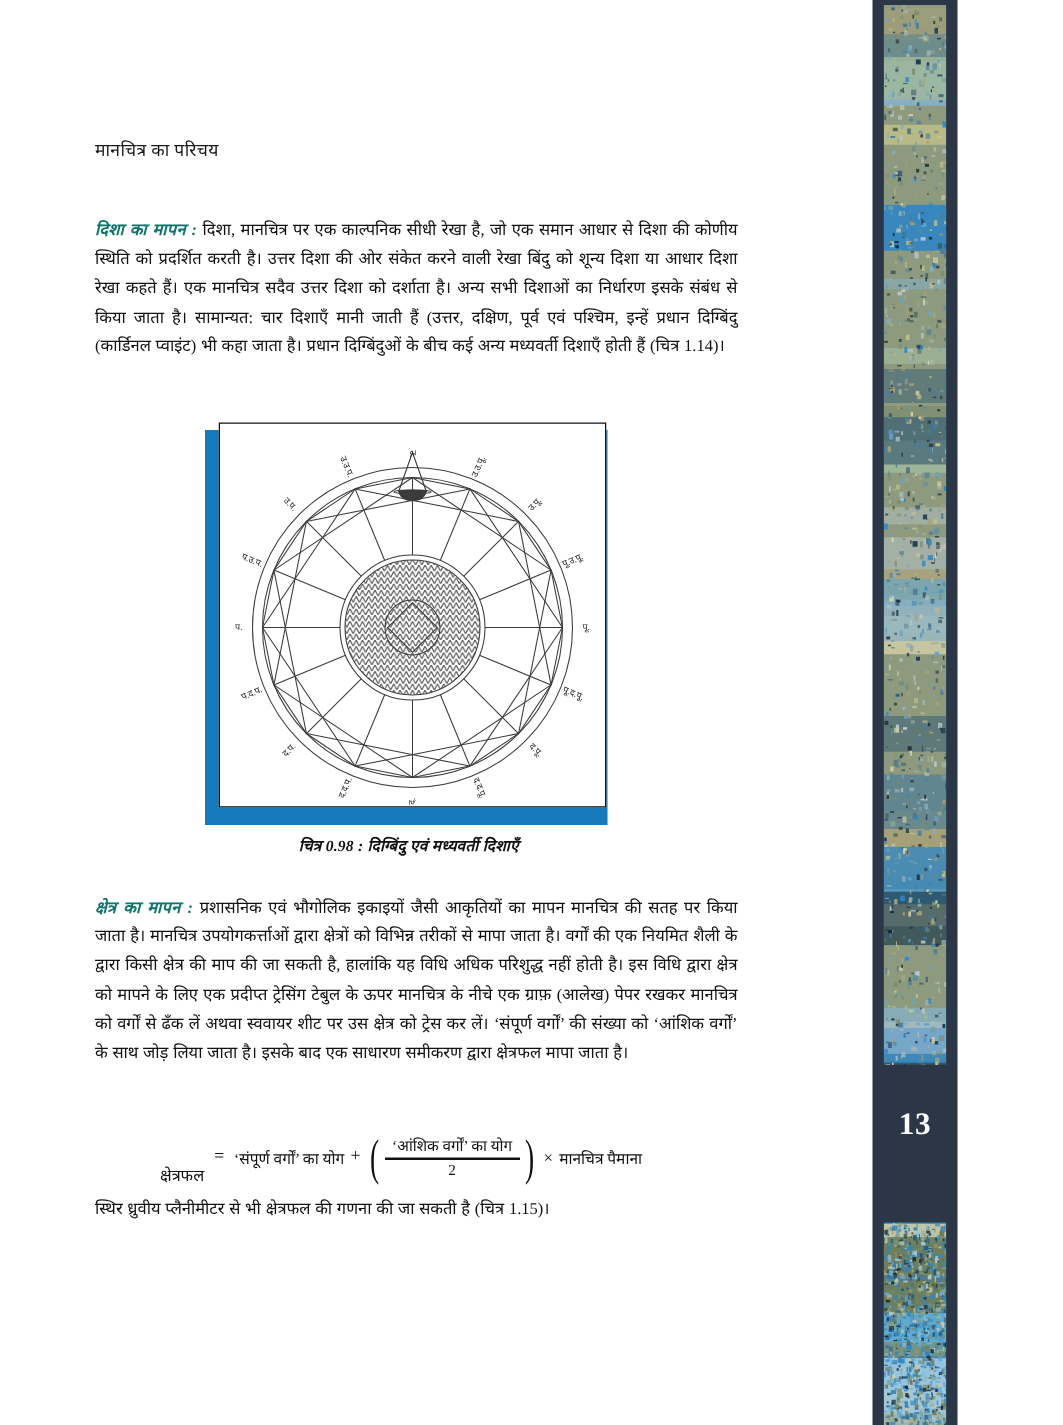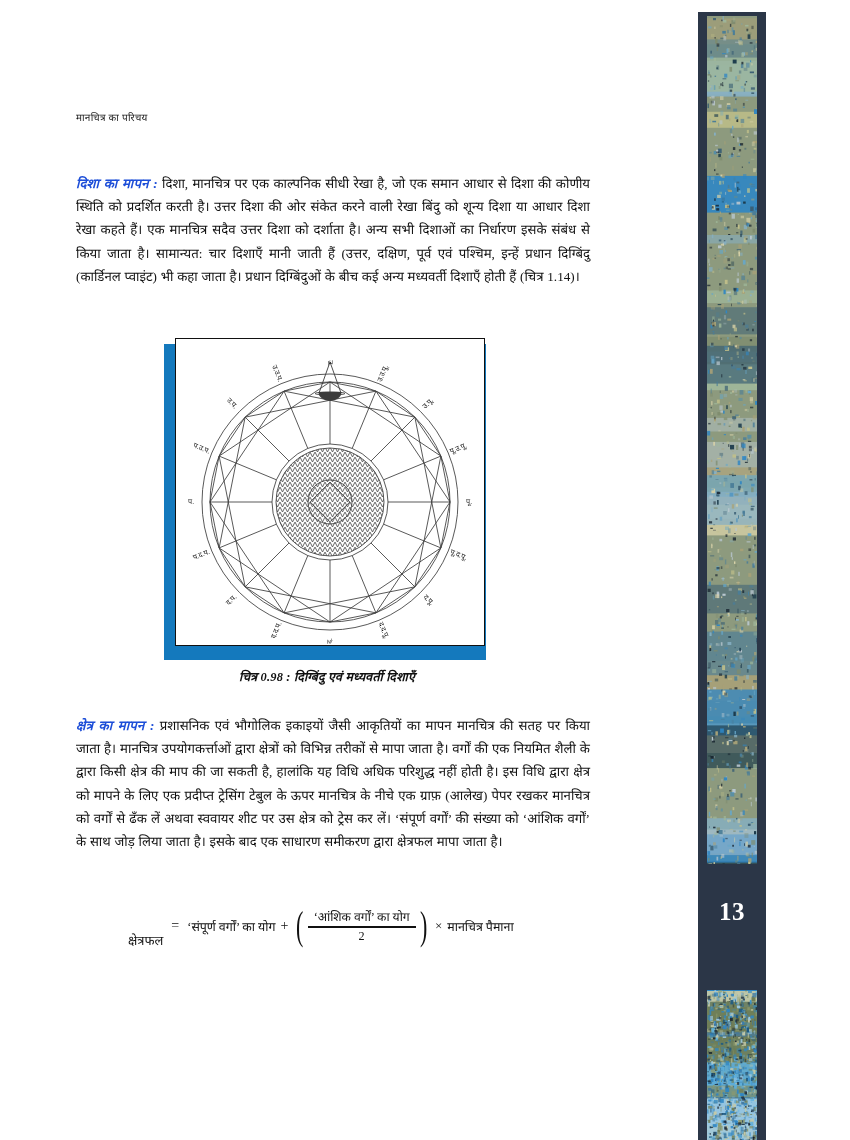--- a/index.html
+++ b/index.html
@@ -12,35 +12,35 @@
   }
   
   #page{position:absolute;inset:0;}
   #content{
     position:absolute;
     left:76px; top:0; width:514px; height:1140px;
   }
   
   .runhead{
     position:absolute; left:0; top:110px;
-    font-size:10px; color:#1a1a1a; letter-spacing:.3px;
+    font-size:14px; color:#1a1a1a; letter-spacing:.3px;
     font-family:"Liberation Serif","DejaVu Serif",serif;
   }
   
   .para{
     position:absolute; left:0; width:514px;
     font-size:13.2px; line-height:23.2px; color:#111;
     text-align:justify; text-justify:inter-word;
     word-spacing:.5px;
   }
   .para.p1{top:172px;}
   .para.p2{top:714px;}
   .para.p3{top:955px;}
   .lead{
-    color:#1d4ed8;
+    color:#0f766e;
     font-weight:bold;
     font-style:italic;
     letter-spacing:.2px;
   }
   
   #figure-block{position:absolute;left:88px;top:338px;width:326px;}
   .fig-shadow{
     position:absolute; left:0; top:6px;
     width:322px; height:316px;
     background:#1479bd;
@@ -73,21 +73,21 @@
     font-size:40px;line-height:0;font-weight:300;
     transform:scaleX(.55);display:inline-block;color:#111;
   }
   .frac{display:inline-flex;flex-direction:column;align-items:center;margin:0 1px;text-align:right;}
   .frac .num{font-size:12.2px;padding:0 6px 1px 6px;}
   .frac .bar{height:1.1px;background:#111;width:100%;}
   .frac .den{font-size:12.2px;padding-top:1px;}
   .frm-times{margin:0 5px;font-size:13px;}
   
   #band{
-    position:absolute; right:0; top:12px;
+    position:absolute; right:0; top:0;
     width:152px; height:900px; background:#ffffff;
   }
   #band-dark{
     position:absolute; left:0; top:0; width:68px; height:1140px;
     background:#2b3647;
   }
   .band-img{
     position:absolute; left:9px; width:50px;
     background:#4a6f7a;
     overflow:hidden;
@@ -221,20 +221,21 @@
           <span class="num">‘आंशिक वर्गों’ का योग</span>
           <span class="bar"></span>
           <span class="den">2</span>
         </span>
         <span class="paren">)</span>
         <span class="frm-times">×</span>
         <span class="frm-term">मानचित्र पैमाना</span>
       </div>
     </div>
 
+    <div class="para p3">स्थिर ध्रुवीय प्लैनीमीटर से भी क्षेत्रफल की गणना की जा सकती है (चित्र 1.15)।</div>
 
   </div>
 
   <div id="band">
     <div id="band-dark"></div>
     <div class="band-img" id="band-img-a">
       <svg class="tex" viewBox="0 0 50 848" preserveAspectRatio="none">
         <rect width="50" height="848" fill="#8d9a7e"></rect>
         <g id="texA">
             <rect x="0" y="425.9" width="50" height="38.5" fill="#b9c7cf" opacity="0.49"></rect>

